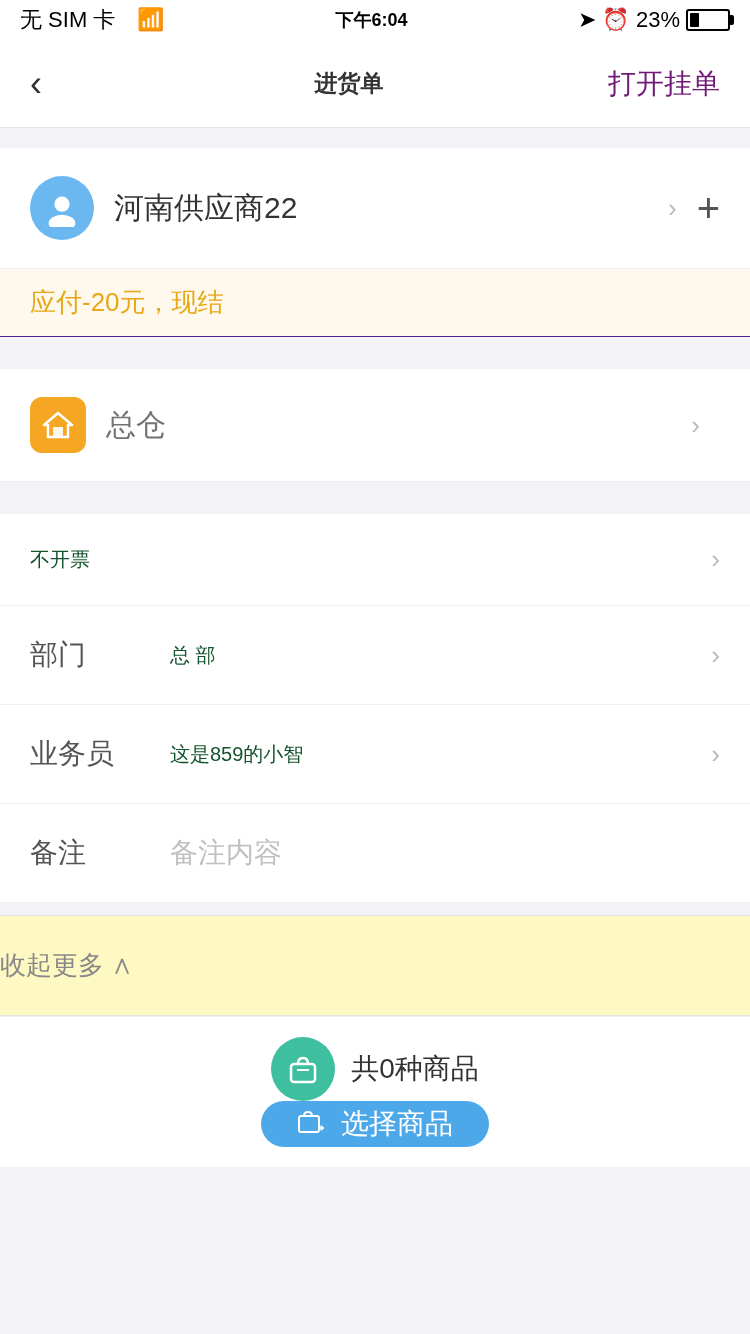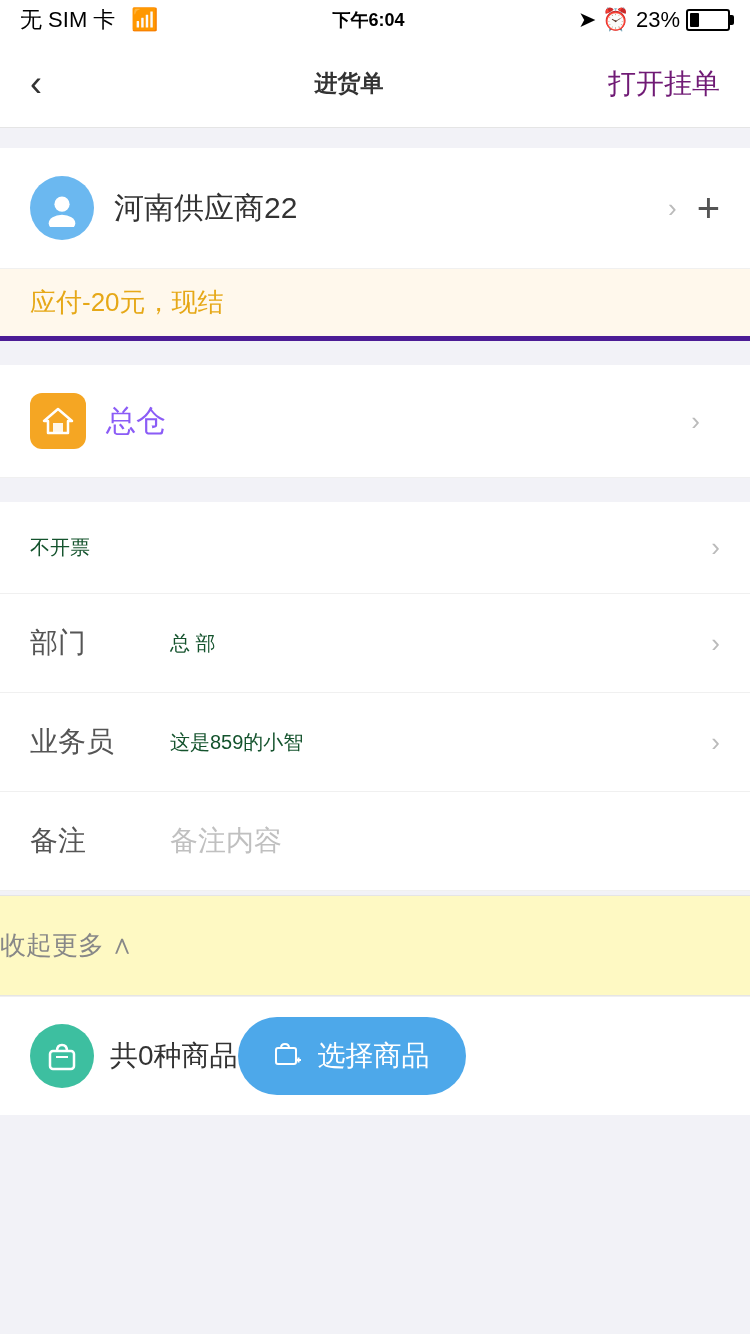--- a/index.html
+++ b/index.html
@@ -18,21 +18,21 @@
       width: 750px;
       height: 40px;
       background: #fff;
       display: flex;
       align-items: center;
       justify-content: space-between;
       padding: 0 20px;
       font-size: 22px;
       color: #000;
     }
-    .status-left { display: flex; align-items: center; gap: 16px; }
+    .status-left { display: flex; align-items: center; gap: 22px; }
     .status-center { font-size: 18px; font-weight: 600; }
     .status-right { display: flex; align-items: center; gap: 6px; font-size: 22px; }
 
     
     .nav-bar {
       width: 750px;
       height: 88px;
       background: #fff;
       display: flex;
       align-items: center;
@@ -59,21 +59,21 @@
 
     
     .section-gap {
       height: 20px;
       background: #f2f2f7;
     }
 
     
     .card {
       background: #fff;
-      margin-bottom: 4px;
+      margin-bottom: 12px;
     }
 
     
     .supplier-row {
       display: flex;
       align-items: center;
       padding: 28px 30px;
       background: #fff;
       border-bottom: 1px solid #f0f0f0;
     }
@@ -105,21 +105,21 @@
       cursor: pointer;
       line-height: 1;
     }
 
     
     .notice-bar {
       background: #fff8ec;
       padding: 16px 30px;
       font-size: 26px;
       color: #e6a817;
-      border-bottom: 5px solid #4c1d95;
+      border-bottom: 1px solid #4c1d95;
     }
 
     
     .warehouse-row {
       display: flex;
       align-items: center;
       padding: 28px 30px;
       background: #fff;
       border-bottom: 1px solid #f0f0f0;
     }
@@ -130,21 +130,21 @@
       background: #f5a623;
       display: flex;
       align-items: center;
       justify-content: center;
       margin-right: 20px;
       flex-shrink: 0;
     }
     .warehouse-name {
       flex: 1;
       font-size: 30px;
-      color: #8b5cf6;
+      color: #737373;
     }
 
     
     .form-row {
       display: flex;
       align-items: center;
       padding: 30px 30px;
       background: #fff;
       border-bottom: 1px solid #f0f0f0;
     }
@@ -180,24 +180,25 @@
       cursor: pointer;
       border-top: 1px solid #e5e5e5;
       border-bottom: 1px solid #e5e5e5;
     }
 
     
     .bottom-bar {
       background: #fff;
       display: flex;
       align-items: center;
-      justify-content: flex-start;
+      justify-content: center;
       padding: 20px 30px;
       margin-top: 0;
       border-top: 1px solid #f0f0f0;
+      flex-direction: column;
     }
     .product-count-area {
       display: flex;
       align-items: center;
       gap: 16px;
     }
     .product-icon-circle {
       width: 64px;
       height: 64px;
       border-radius: 50%;
@@ -207,21 +208,21 @@
       justify-content: center;
     }
     .product-count-text {
       font-size: 28px;
       color: #333;
     }
     .select-product-btn {
       background: #4da8ea;
       color: #fff;
       font-size: 28px;
-      padding: 20px 36px;
+      padding: 4px 36px;
       border-radius: 50px;
       display: flex;
       align-items: center;
       gap: 16px;
       cursor: pointer;
     }
 
     
     .page-bg {
       min-height: 300px;

